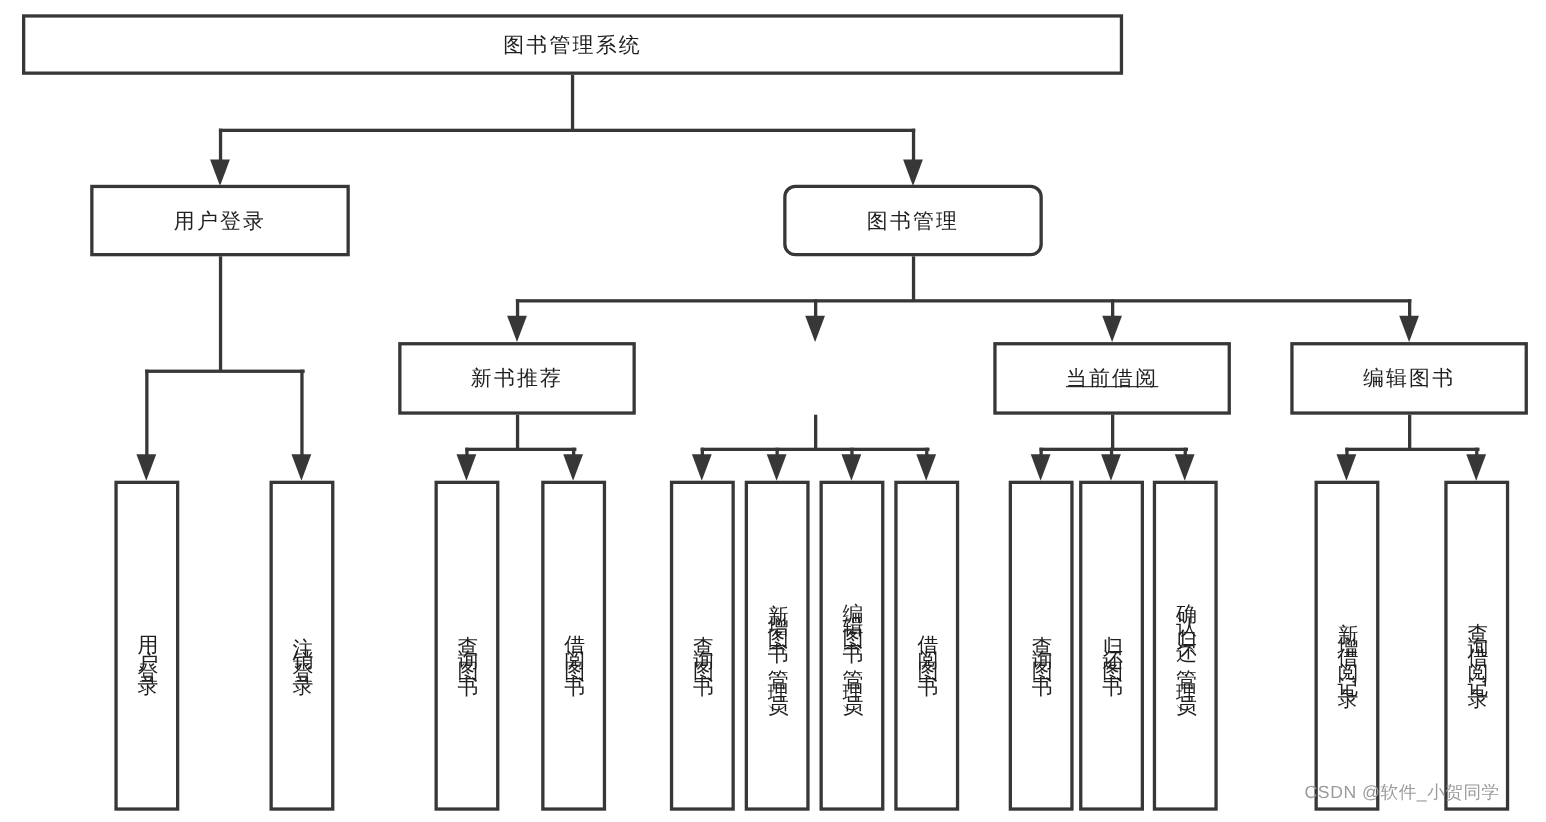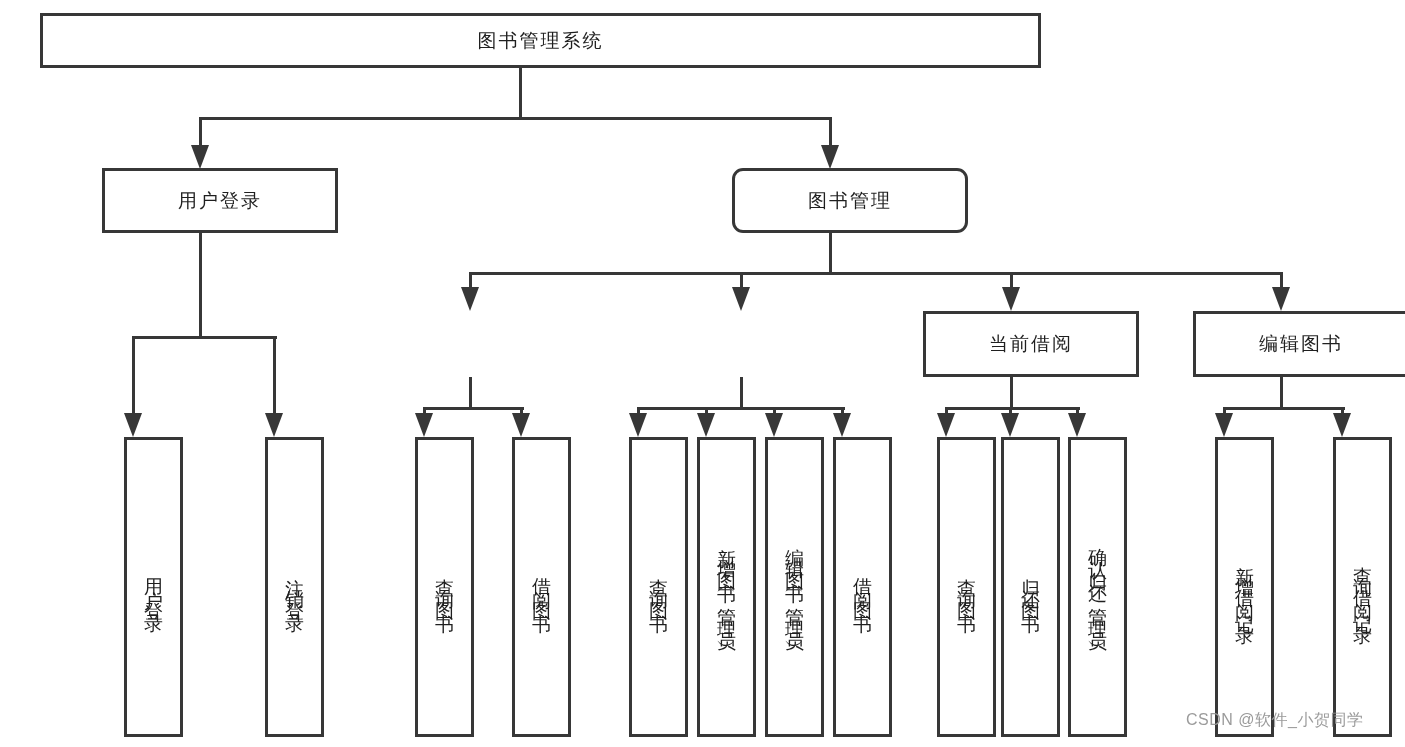--- a/index.html
+++ b/index.html
@@ -40,21 +40,20 @@
     box-sizing: border-box;
     border: 3px solid var(--line, #373737);
     background: #ffffff;
     display: flex;
     align-items: center;
     justify-content: center;
     font-size: 19px;
     letter-spacing: 2px;
     color: var(--text, #1f1f1f);
     white-space: nowrap;
-    margin-left: 20px;
   }
   
   .vbox {
     writing-mode: vertical-rl;
     text-orientation: mixed;
     font-size: 19px;
     letter-spacing: 12px;
     white-space: normal;
   }
   .watermark {
@@ -96,21 +95,22 @@
   <div class="hl" style="left:469px; top:272px; width:814px;"></div>
   <div class="vl" style="left:469px; top:272px; height:18px;"></div>
   <div class="ah" style="left:461px; top:287px;"></div>
   <div class="vl" style="left:740px; top:272px; height:18px;"></div>
   <div class="ah" style="left:732px; top:287px;"></div>
   <div class="vl" style="left:1010px; top:272px; height:18px;"></div>
   <div class="ah" style="left:1002px; top:287px;"></div>
   <div class="vl" style="left:1280px; top:272px; height:18px;"></div>
   <div class="ah" style="left:1272px; top:287px;"></div>
 
-  <div class="box" style="left:903px; top:311px; width:216px; height:66px;">当前借阅</div>
+  <div class="box" style="left:362px; top:311px; width:216px; height:66px;">新书推荐</div>
+  <div class="box" style="left:903px; top:311px; width:216px; height:66px;text-decoration:underline;">当前借阅</div>
   <div class="box" style="left:1173px; top:311px; width:216px; height:66px;">编辑图书</div>
 
   <div class="vl" style="left:469px; top:377px; height:32px;"></div>
   <div class="hl" style="left:423px; top:407px; width:101px;"></div>
   <div class="vl" style="left:423px; top:407px; height:9px;"></div>
   <div class="ah" style="left:415px; top:413px;"></div>
   <div class="vl" style="left:520px; top:407px; height:9px;"></div>
   <div class="ah" style="left:512px; top:413px;"></div>
 
   <div class="vl" style="left:740px; top:377px; height:32px;"></div>

